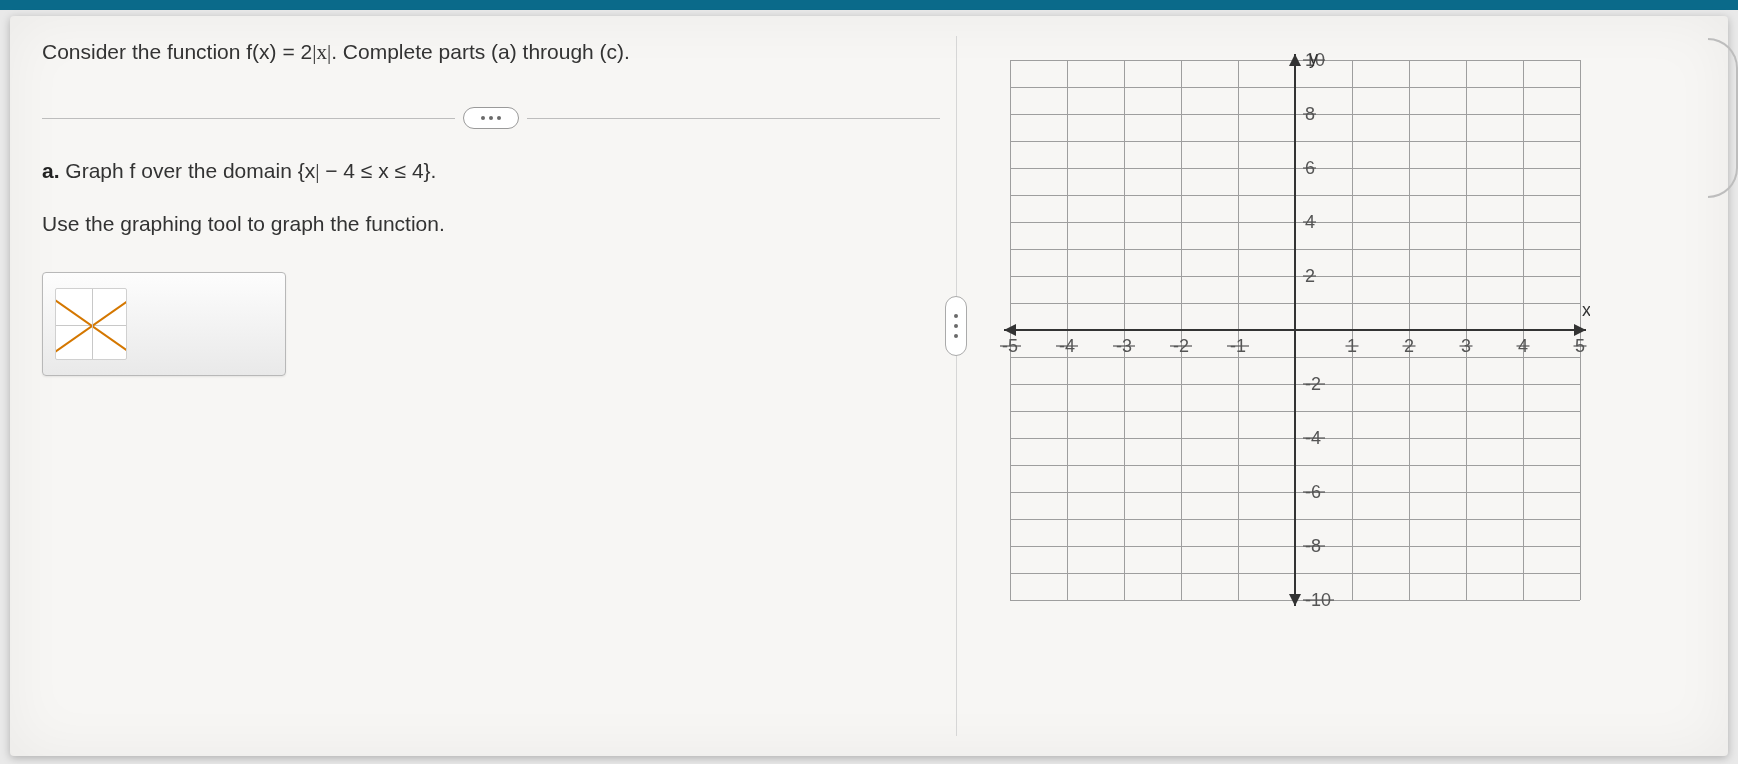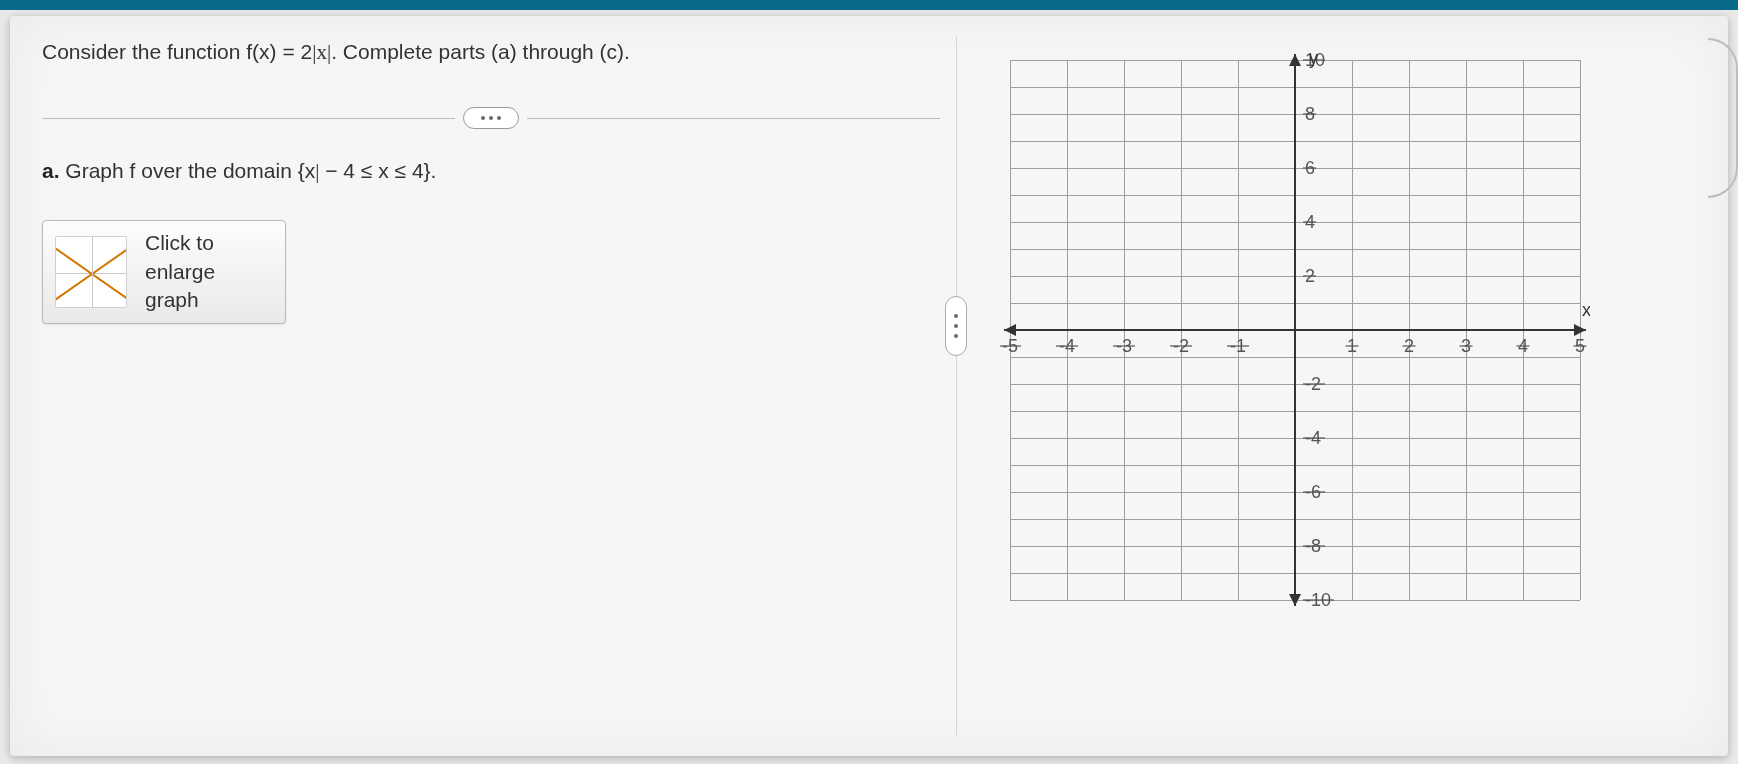--- a/index.html
+++ b/index.html
@@ -110,30 +110,26 @@
           <span></span>
           <span></span>
         </div>
       <div class="hr-line"></div>
     </div>
 
     <div class="part-a">
       <b>a.</b><span> Graph f over the domain {x</span><span class="absval">|</span><span> − 4 ≤ x ≤ 4}.</span>
     </div>
 
+    <div class="sub-a">Use the graphing tool to graph the function.</div>
 
     <div class="enlarge-btn">
       <div class="thumb">
         <div class="diag1"></div>
           <div class="diag2"></div>
-      </div>
-      <div class="lbl">
-        <div>Click to</div>
-        <div>enlarge</div>
-        <div>graph</div>
       </div>
     </div>
   </div>
 
   <div class="divider-v"></div>
   <div class="vpill">
       <span></span>
       <span></span>
       <span></span>
     </div>

